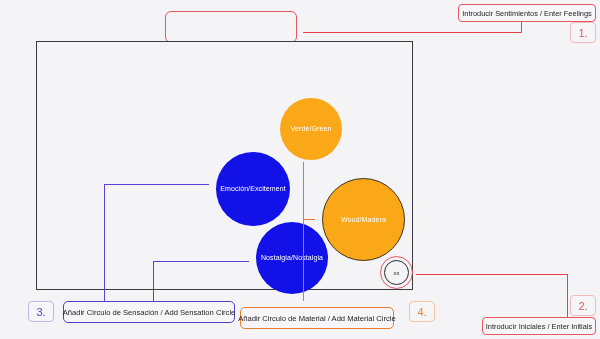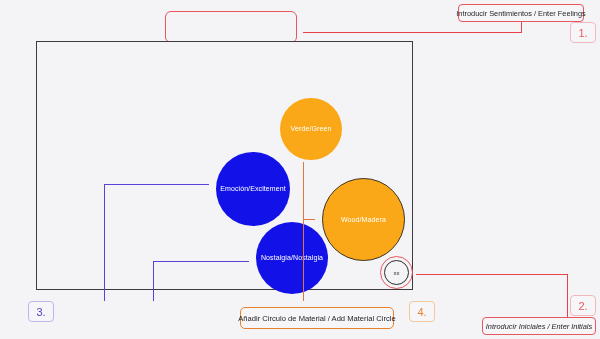--- a/index.html
+++ b/index.html
@@ -143,22 +143,22 @@
     background: #f6f6f8;
     display: flex;
     align-items: center;
     justify-content: center;
     font-size: 7.4px;
     color: #1d1d22;
     box-sizing: border-box;
     white-space: nowrap;
     padding: 0 6px;
   }
-  #callout-feelings { left: 458px; top: 4px;   width: 126px; }
-  #callout-initials { left: 482px; top: 317px; width: 114px; font-style: italic; }
+  #callout-feelings { left: 458px; top: 4px;   width: 138px; }
+  #callout-initials { left: 482px; top: 317px; width: 114px; }
 
   
   #hl-title {
     position: absolute;
     left: 165px; top: 11px; width: 132px; height: 32px;
     border: 1.4px solid #e8565e;
     border-radius: 6px;
     box-sizing: border-box;
   }
   
@@ -224,20 +224,21 @@
   <div id="callout-feelings" class="callout">Introducir Sentimientos / Enter Feelings</div>
   <div class="vline c-red" style="left:521px; top:22px; height:10px;"></div>
   <div class="hline c-red" style="left:303px; top:32px; width:219px;"></div>
   <div class="arrow arrow-left al-red" style="left:298px; top:29px; border-right-width:5px;"></div>
 
   <div id="callout-initials" class="callout">Introducir Iniciales / Enter Initials</div>
   <div class="vline c-red" style="left:567px; top:274px; height:43px;"></div>
   <div class="hline c-red" style="left:416px; top:274px; width:152px;"></div>
   <div class="arrow arrow-left al-red" style="left:411px; top:271px; border-right-width:5px;"></div>
 
+  <div id="btn-sensation" class="action-btn">Añadir Circulo de Sensación / Add Sensation Circle</div>
 
   <div id="btn-material" class="action-btn">Añadir Circulo de Material / Add Material Circle</div>
 
   <div id="step-1" class="step-badge">1.</div>
   <div id="step-2" class="step-badge">2.</div>
   <div id="step-3" class="step-badge">3.</div>
   <div id="step-4" class="step-badge">4.</div>
 
 </div>
 

